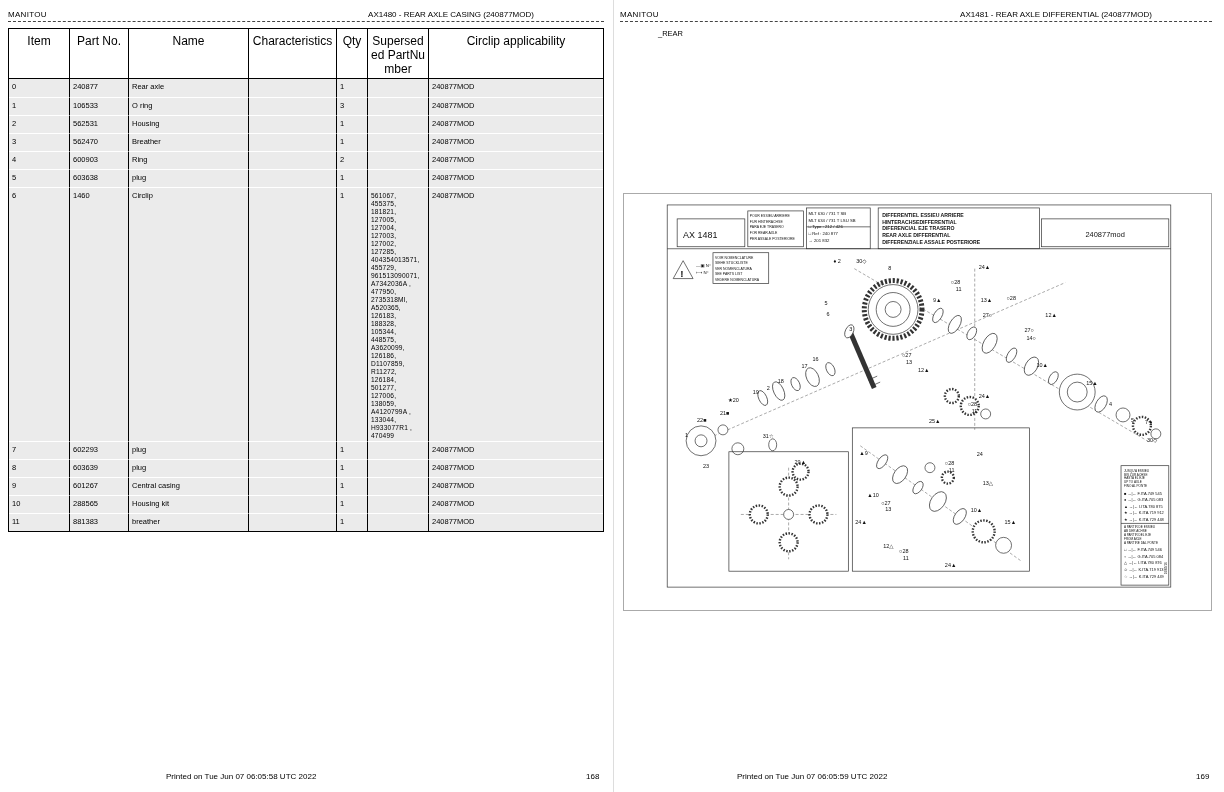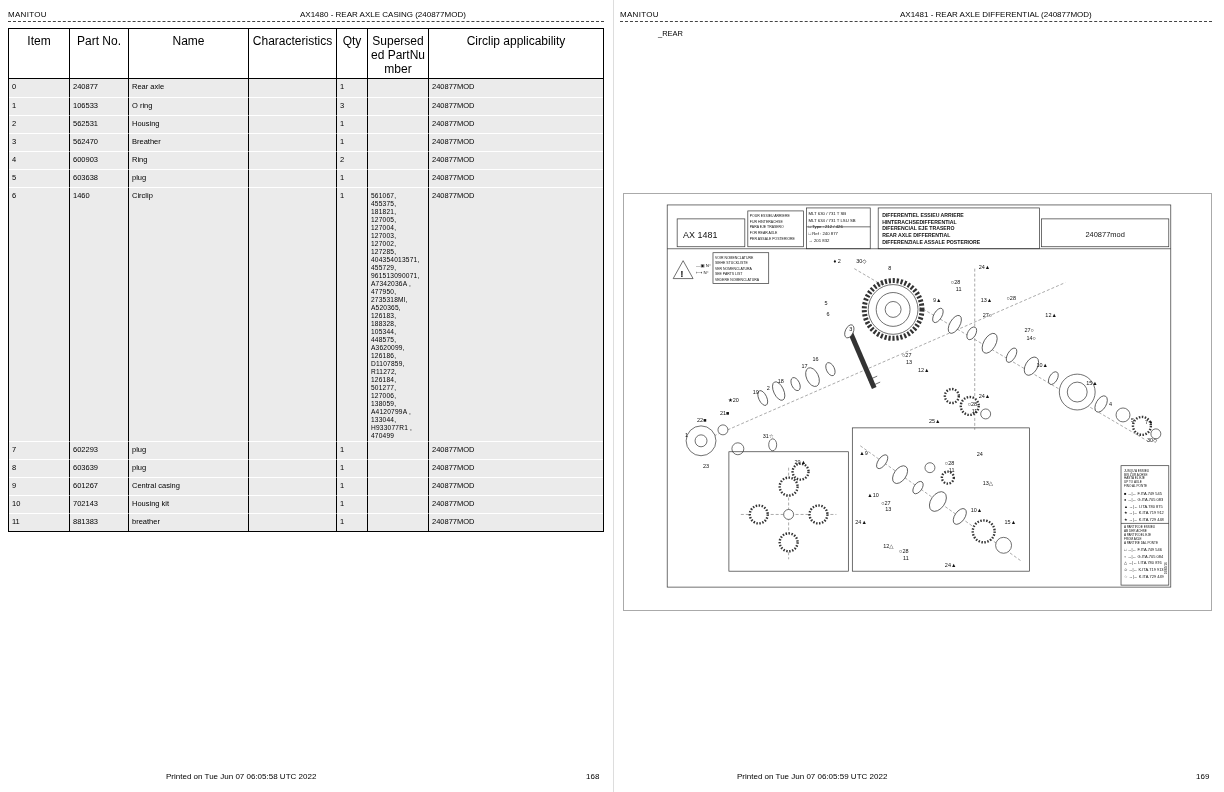--- a/index.html
+++ b/index.html
@@ -1,19 +1,19 @@
 <!DOCTYPE html>
 <html><head>
 <meta charset="utf-8">
 <style>
   * { margin:0; padding:0; box-sizing:border-box; }
   html,body { width:1224px; height:792px; background:#fff; font-family:"Liberation Sans",sans-serif; color:#000; position:relative; overflow:hidden; }
   .abs { position:absolute; }
   .brand { font-size:8px; letter-spacing:.3px; }
-  .ptitle { font-size:8px; text-align:left; }
+  .ptitle { font-size:8px; text-align:center; }
   .hrule { border-top:1px dashed #444; height:0; }
   .page-sep { width:1px; background:#ddd; top:0; height:792px; }
   .section-label { font-size:7.5px;margin-left:36px; }
   .footer-printed { font-size:8px; }
   .footer-page { font-size:8px; }
 
   
   table.parts-table { position:absolute; left:8px; top:28px; width:594px; table-layout:fixed;
     border-collapse:separate; border-spacing:0; border:1.5px solid #000; font-size:7.5px; }
   .parts-table th { font-size:12px; font-weight:normal; text-align:center; vertical-align:top;
@@ -159,21 +159,21 @@
     <td class="c-item">9</td>
     <td class="c-part">601267</td>
     <td class="c-name">Central casing</td>
     <td class="c-char"></td>
     <td class="c-qty">1</td>
     <td class="c-sup"></td>
     <td class="c-app">240877MOD</td>
   </tr>
       <tr>
     <td class="c-item">10</td>
-    <td class="c-part">702143</td>
+    <td class="c-part">288565</td>
     <td class="c-name">Housing kit</td>
     <td class="c-char"></td>
     <td class="c-qty">1</td>
     <td class="c-sup"></td>
     <td class="c-app">240877MOD</td>
   </tr>
       <tr>
     <td class="c-item">11</td>
     <td class="c-part">881383</td>
     <td class="c-name">breather</td>

